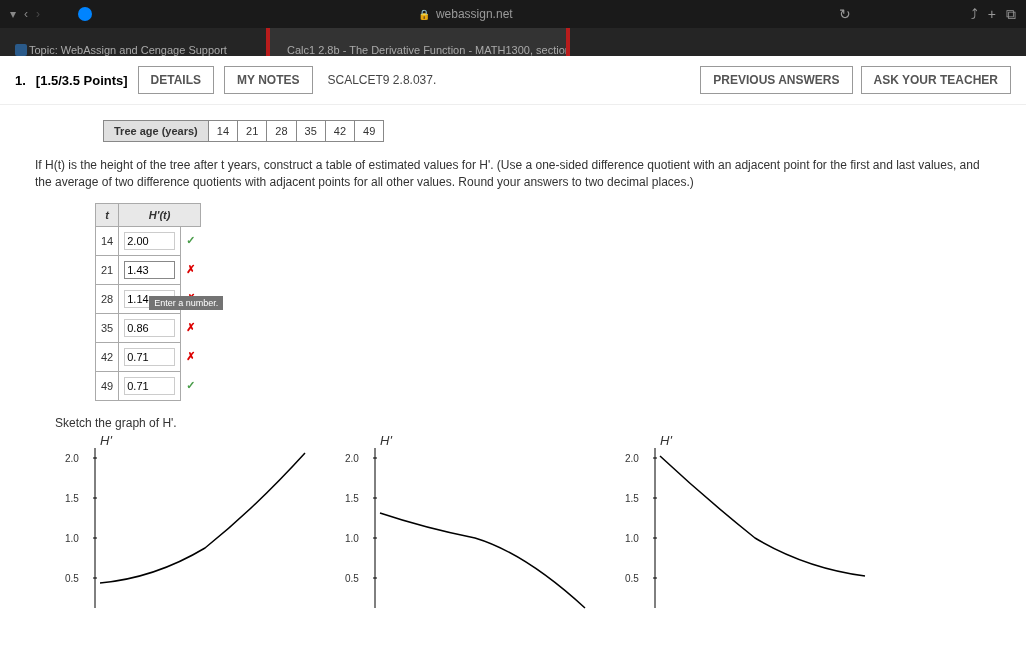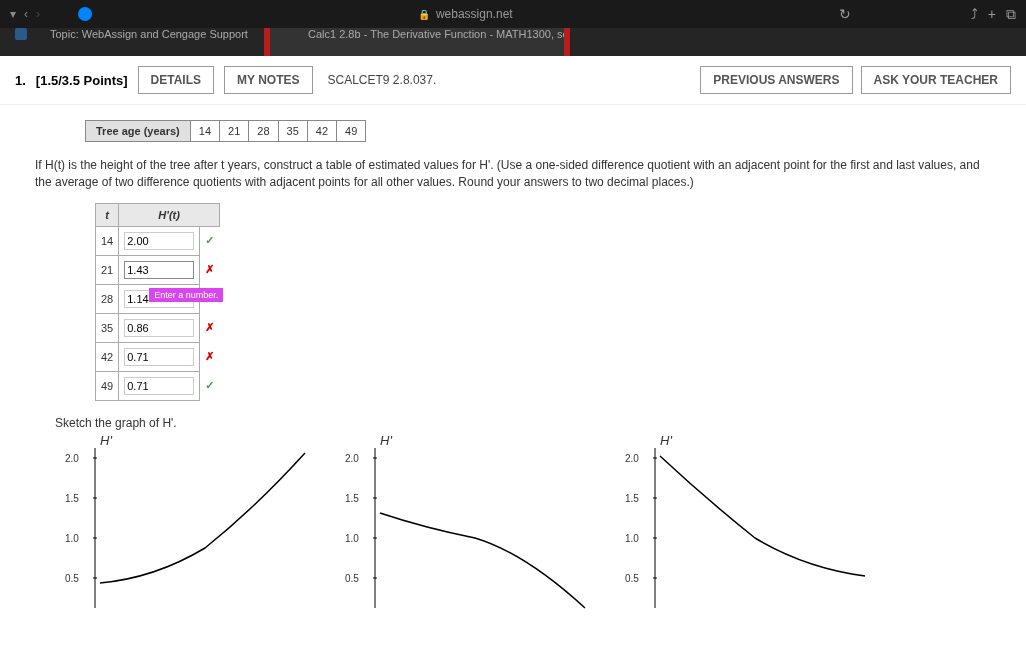--- a/index.html
+++ b/index.html
@@ -4,48 +4,48 @@
 <style>
 *{box-sizing:border-box;margin:0;padding:0;font-family:Arial,Helvetica,sans-serif}
 body{width:1026px;height:645px;overflow:hidden;background:#2a2a2a}
 .browser-top{height:28px;background:#1a1a1a;display:flex;align-items:center;padding:0 10px;color:#999;font-size:12px}
 .nav-arrows{display:flex;gap:8px;align-items:center}
 .nav-arrows span{color:#888;cursor:pointer}
 .url-bar{flex:1;text-align:center;display:flex;align-items:center;justify-content:center;gap:5px}
 .lock{font-size:10px}
 .browser-icons{display:flex;gap:10px;align-items:center;font-size:14px}
 .tabs-bar{height:28px;background:#252525;display:flex;align-items:center;font-size:11px;color:#aaa}
-.tab{padding:0 15px;height:100%;display:flex;align-items:flex-start;gap:23px;border-right:6px solid #b91c1c;white-space:nowrap;overflow:hidden}
+.tab{padding:0 15px;height:100%;display:flex;align-items:flex-end;gap:2px;border-right:4px solid #b91c1c;white-space:nowrap;overflow:hidden}
 .tab.active{background:#333}
 .tab-icon{width:12px;height:12px;display:inline-block}
 .tab-icon.cengage{background:#2a5a8a;border-radius:2px}
 .tab-icon.calc{background:#d63638;border-radius:2px}
 .tab-icon.wa{background:#d63638;border-radius:2px}
 .content{background:#fff;height:589px;overflow:hidden;padding:0;position:relative}
 .question-header{display:flex;align-items:center;padding:10px 15px;gap:10px;border-bottom:1px solid #eee}
 .points{font-weight:bold;font-size:13px}
 .btn{border:1px solid #999;padding:6px 12px;font-size:12px;background:#fff;cursor:pointer;color:#555;font-weight:bold}
 .problem-code{font-size:12px;color:#444;margin-left:5px}
 .header-right{margin-left:auto;display:flex;gap:8px}
 .problem-body{padding:15px 35px;font-size:12px;color:#333}
 .intro-text{margin-bottom:12px}
-.data-table{border-collapse:collapse;margin-left:50px;margin-bottom:15px}
+.data-table{border-collapse:collapse;margin-left:68px;margin-bottom:15px}
 .data-table td,.data-table th{border:1px solid #888;padding:4px 8px;font-size:11px;text-align:center}
 .data-table th{background:#e0e0e0;font-weight:bold;text-align:left;padding:4px 10px}
 .data-table .val{color:#c00}
 .instruction{margin-bottom:12px;line-height:1.4}
 .answer-table{border-collapse:collapse;margin-left:60px;margin-bottom:15px}
 .answer-table td,.answer-table th{border:1px solid #aaa;padding:5px;font-size:11px;text-align:center;position:relative}
 .answer-table th{background:#e8e8e8;font-style:italic}
-.answer-input{width:70px;border:1px solid #ccc;padding:2px;font-size:11px;text-align:left}
+.answer-input{width:51px;border:1px solid #ccc;padding:2px;font-size:11px;text-align:left}
 .answer-input.wrong{border:1px solid #888}
 .mark{font-size:14px;font-weight:bold;padding-left:8px}
 .mark.correct{color:#4a9d4a}
 .mark.wrong{color:#d00}
-.tooltip{position:absolute;background:#d946ef;color:#fff;font-size:9px;padding:2px 5px;top:32px;left:30px;white-space:nowrap;z-index:10}
+.tooltip{position:absolute;background:#737373;color:#fff;font-size:9px;padding:2px 5px;top:40px;left:30px;white-space:nowrap;z-index:10}
 .sketch-label{margin-left:20px;margin-bottom:8px;font-size:12px}
 .graphs{display:flex;gap:40px;margin-left:40px}
 .graph{position:relative;width:240px;height:180px}
 .graph svg{width:100%;height:100%}
 .axis-label{font-style:italic;font-size:13px;position:absolute}
 .y-ticks{position:absolute;left:-20px;top:0;height:100%;font-size:10px}
 .y-tick{position:absolute;left:10px}
 .reload-icon{font-size:14px}
 .blue-dot{width:14px;height:14px;background:#0084ff;border-radius:50%;display:inline-block;margin-left:30px}
 </style>

